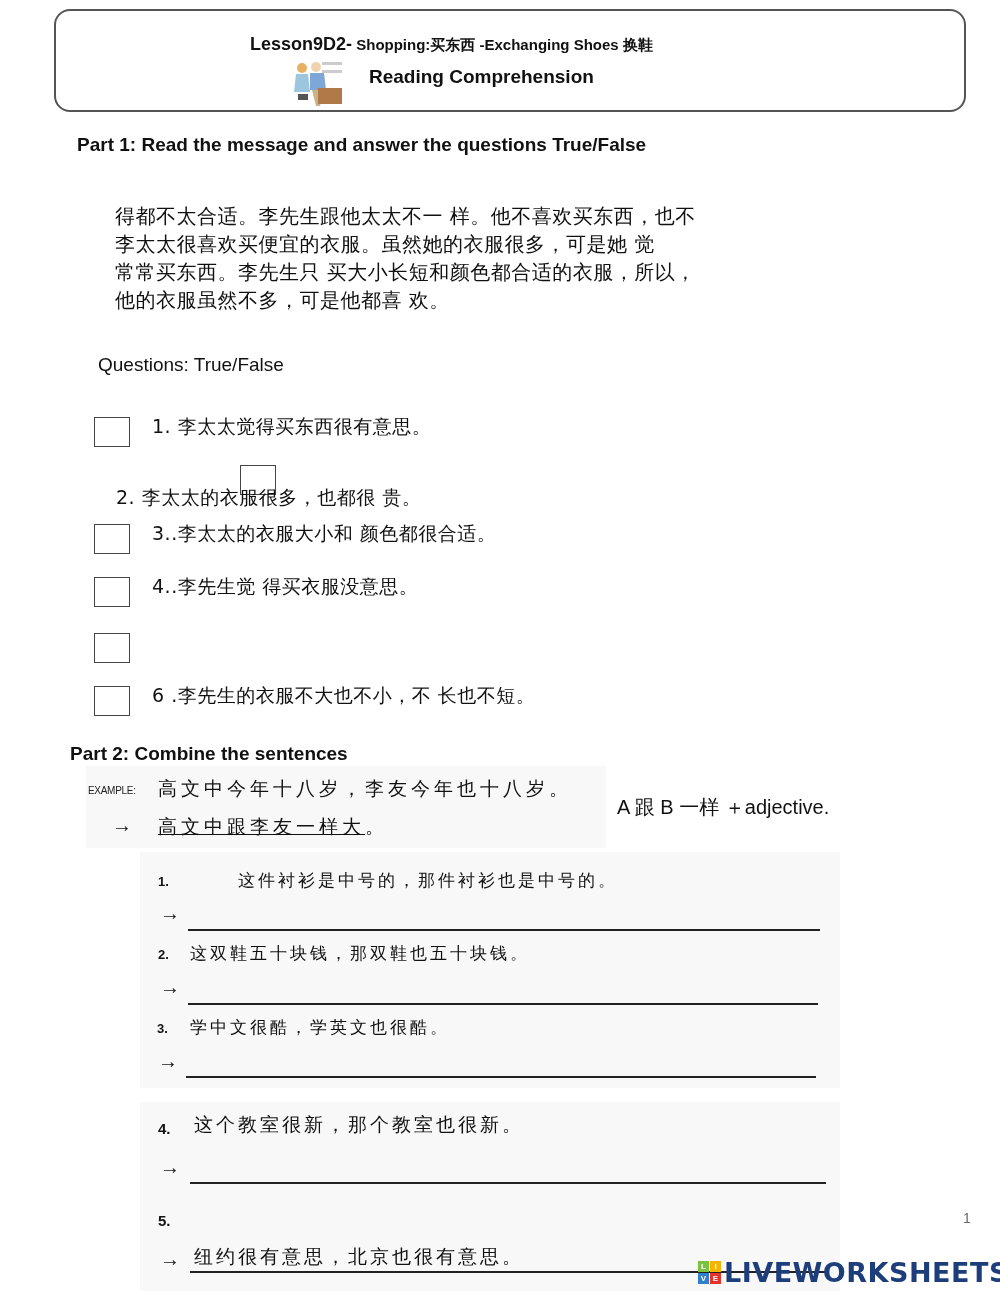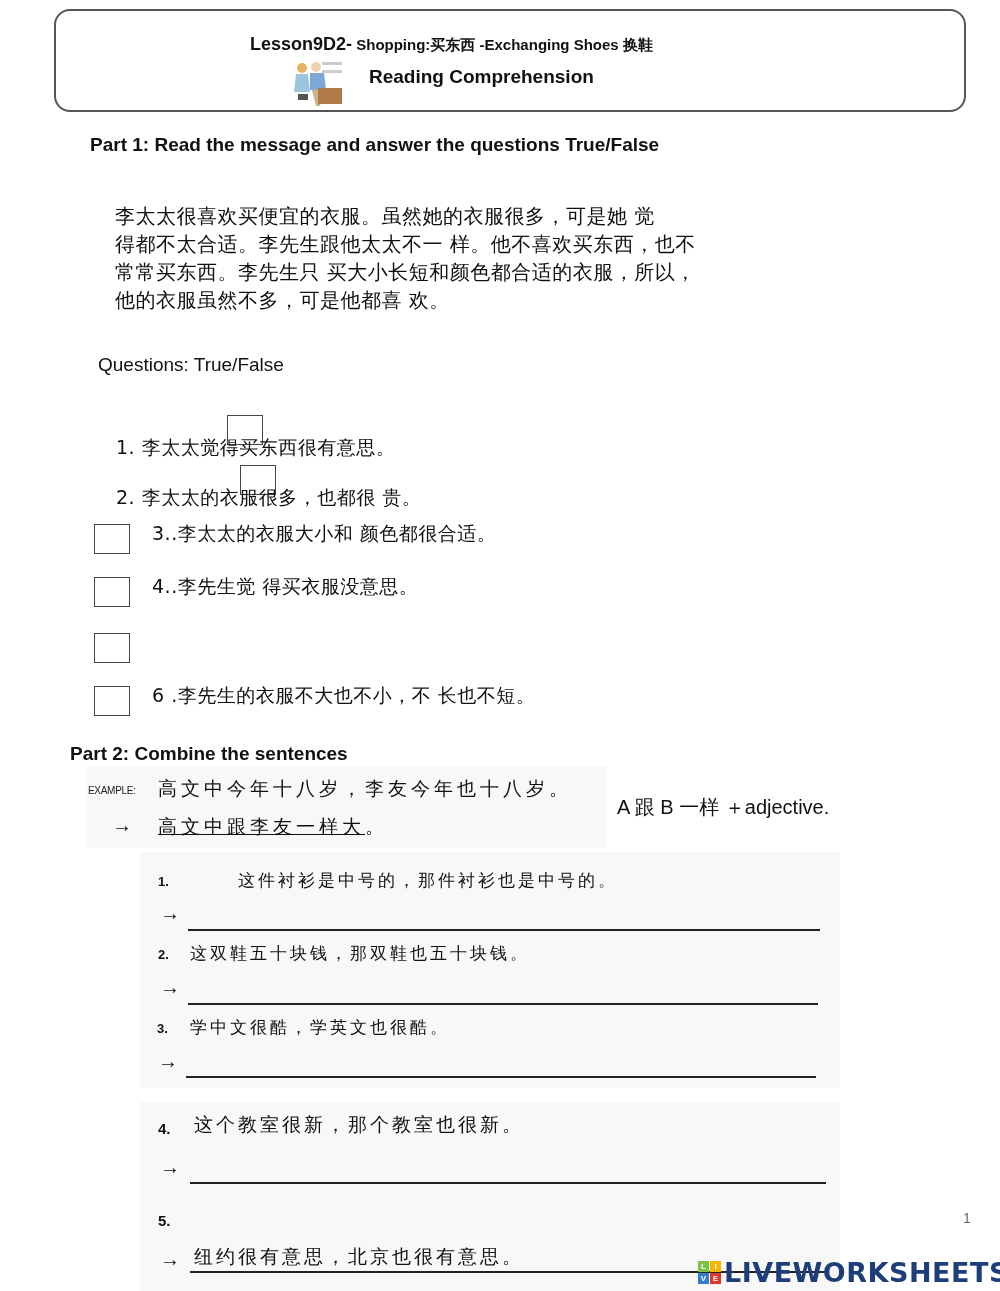--- a/index.html
+++ b/index.html
@@ -82,32 +82,32 @@
     <path d="M8 16 L20 16 L22 34 L6 34 Z" fill="#9cc6de"></path>
     <circle cx="28" cy="9" r="5" fill="#f1d2b0"></circle>
     <path d="M22 15 L36 15 L38 32 L22 32 Z" fill="#7ea6d6"></path>
     <path d="M24 32 L36 32 L32 48 L28 48 Z" fill="#c8b48a"></path>
     <rect x="30" y="30" width="24" height="16" fill="#b07a48"></rect>
     <rect x="10" y="36" width="10" height="6" fill="#555"></rect>
   </svg>
 </div>
 <div class="header-sub">Reading Comprehension</div>
 
-<div class="part-heading" style="left:90px; top:134px;">Part 1:  Read the message and answer the questions True/False</div>
+<div class="part-heading" style="left:77px; top:134px;">Part 1:  Read the message and answer the questions True/False</div>
 
 <div class="passage">
+  <div>得都不太合适。李先生跟他太太不一 样。他不喜欢买东西，也不</div>
   <div>李太太很喜欢买便宜的衣服。虽然她的衣服很多，可是她 觉</div>
-  <div>得都不太合适。李先生跟他太太不一 样。他不喜欢买东西，也不</div>
   <div>常常买东西。李先生只 买大小长短和颜色都合适的衣服，所以，</div>
   <div>他的衣服虽然不多，可是他都喜 欢。</div>
 </div>
 
 <div class="q-label">Questions: True/False</div>
 
-<div class="q-row" style="top:415px;flex-direction:column;">
+<div class="q-row" style="top:415px;">
   <div class="q-box" contenteditable="true" style=""></div>
   <div class="q-text">1. 李太太觉得买东西很有意思。</div>
 </div>
 <div class="q-row" style="top:465px;flex-direction:column;">
   <div class="q-box" contenteditable="true" style=""></div>
   <div class="q-text">2. 李太太的衣服很多，也都很 贵。</div>
 </div>
 <div class="q-row" style="top:522px;">
   <div class="q-box" contenteditable="true" style=""></div>
   <div class="q-text">3..李太太的衣服大小和 颜色都很合适。</div>

